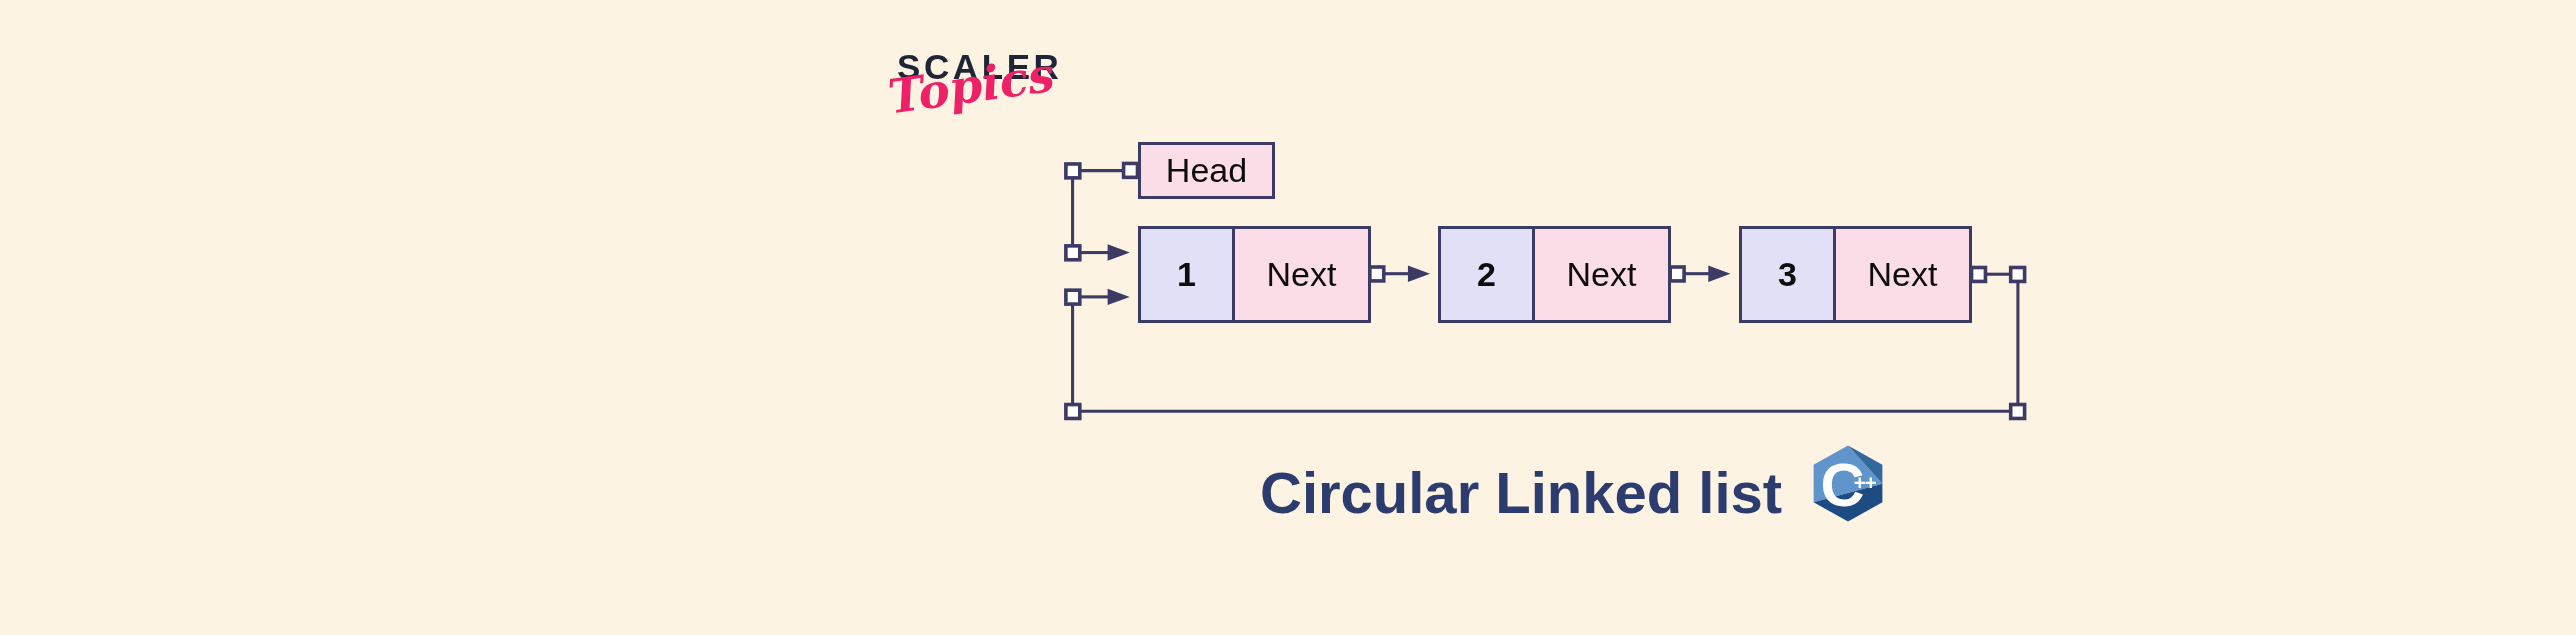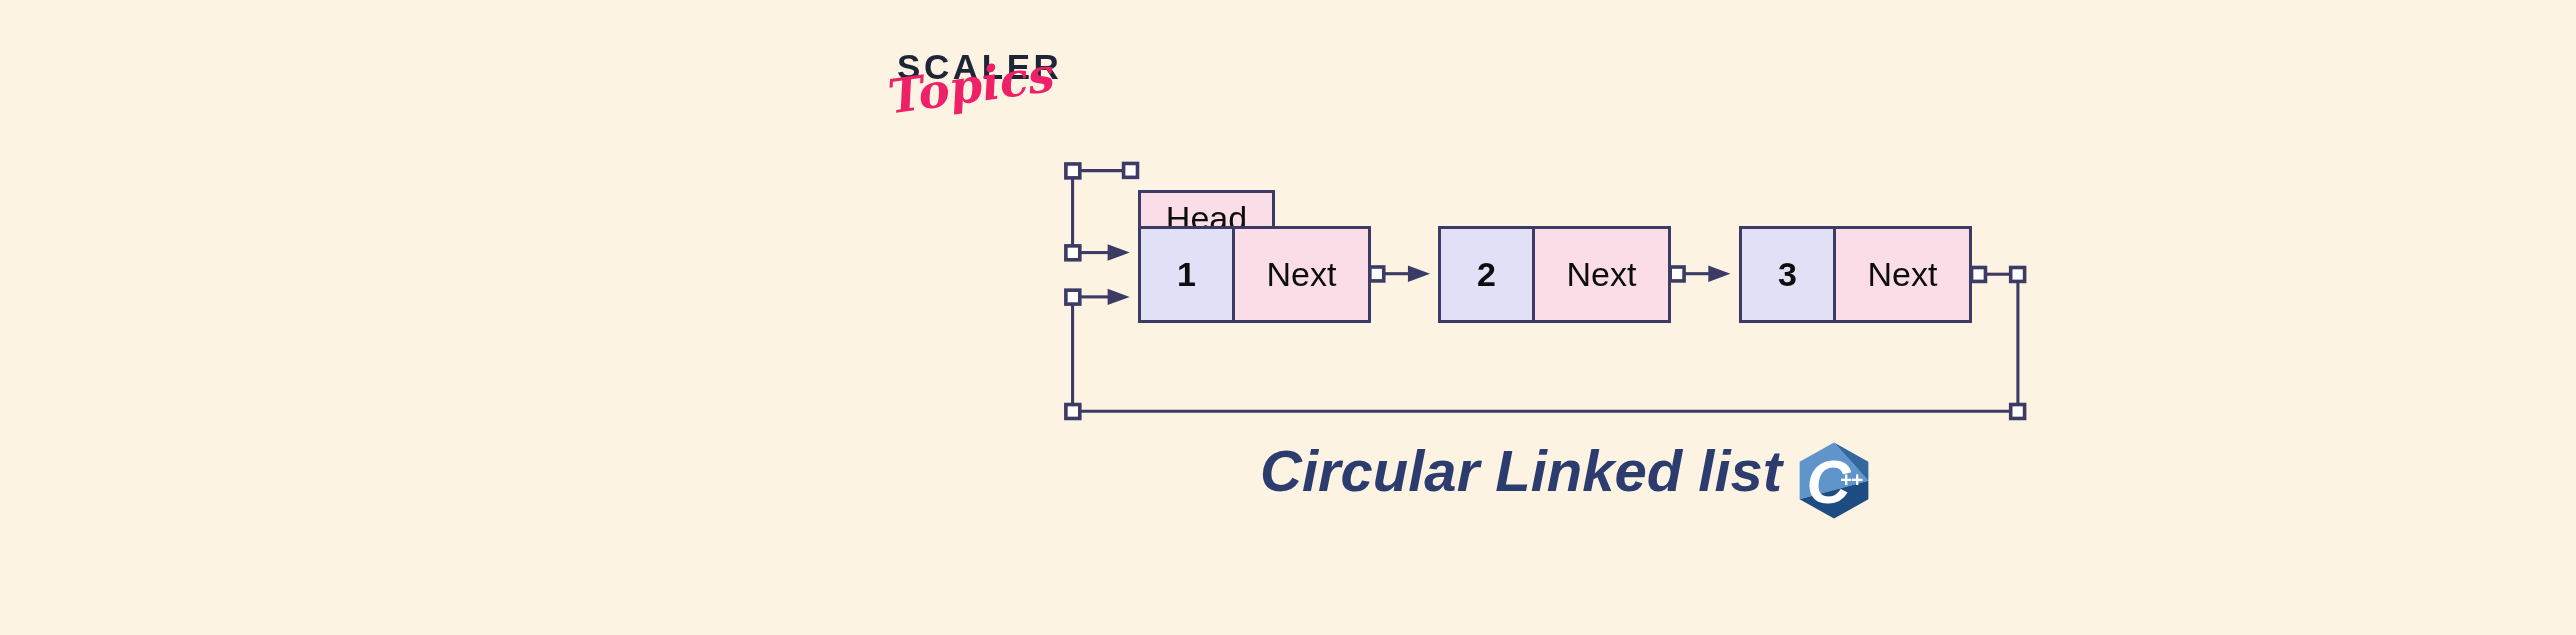--- a/index.html
+++ b/index.html
@@ -43,42 +43,42 @@
   
   .wires{position:absolute;left:0;top:0;}
   .wires line{stroke:var(--wire);stroke-width:6;}
   .wires polygon.arrowhead{fill:var(--wire);stroke:none;}
   .wires rect.handle{fill:var(--handle-fill);stroke:var(--wire);stroke-width:7;}
   
   .head-box{
     position:absolute;left:1138px;top:142px;width:137px;height:57px;
     background:var(--head-fill);border:3.1px solid var(--box-border);
     display:flex;align-items:center;justify-content:center;
-    font-size:34px;color:var(--node-text);margin-top:48px;
+    font-size:34px;color:var(--node-text);
   }
   .node{
     position:absolute;top:226px;width:233px;height:97px;
     border:3.1px solid var(--box-border);display:flex;
   }
   .node-1{left:1138px;} .node-2{left:1438px;} .node-3{left:1739px;}
   .cell-value{
     width:94px;flex:none;background:var(--value-cell-fill);
     border-right:3.1px solid var(--box-border);
     display:flex;align-items:center;justify-content:center;
     font-size:34px;font-weight:bold;color:var(--node-text);
   }
   .cell-pointer{
     flex:1;background:var(--pointer-cell-fill);
     display:flex;align-items:center;justify-content:center;
     font-size:34px;color:var(--node-text);
   }
   
   .caption{
     position:absolute;left:1260px;top:442px;height:80px;
-    display:flex;align-items:flex-start;gap:17px;font-style:italic;
+    display:flex;align-items:flex-end;gap:31px;
   }
   .caption-title{
     font-size:58px;font-weight:bold;color:var(--title-text);
     line-height:1;white-space:nowrap;
     font-family:"Liberation Sans",sans-serif;
   }
   .cpp-logo{flex:none;}
 </style>
 </head>
 <body>

